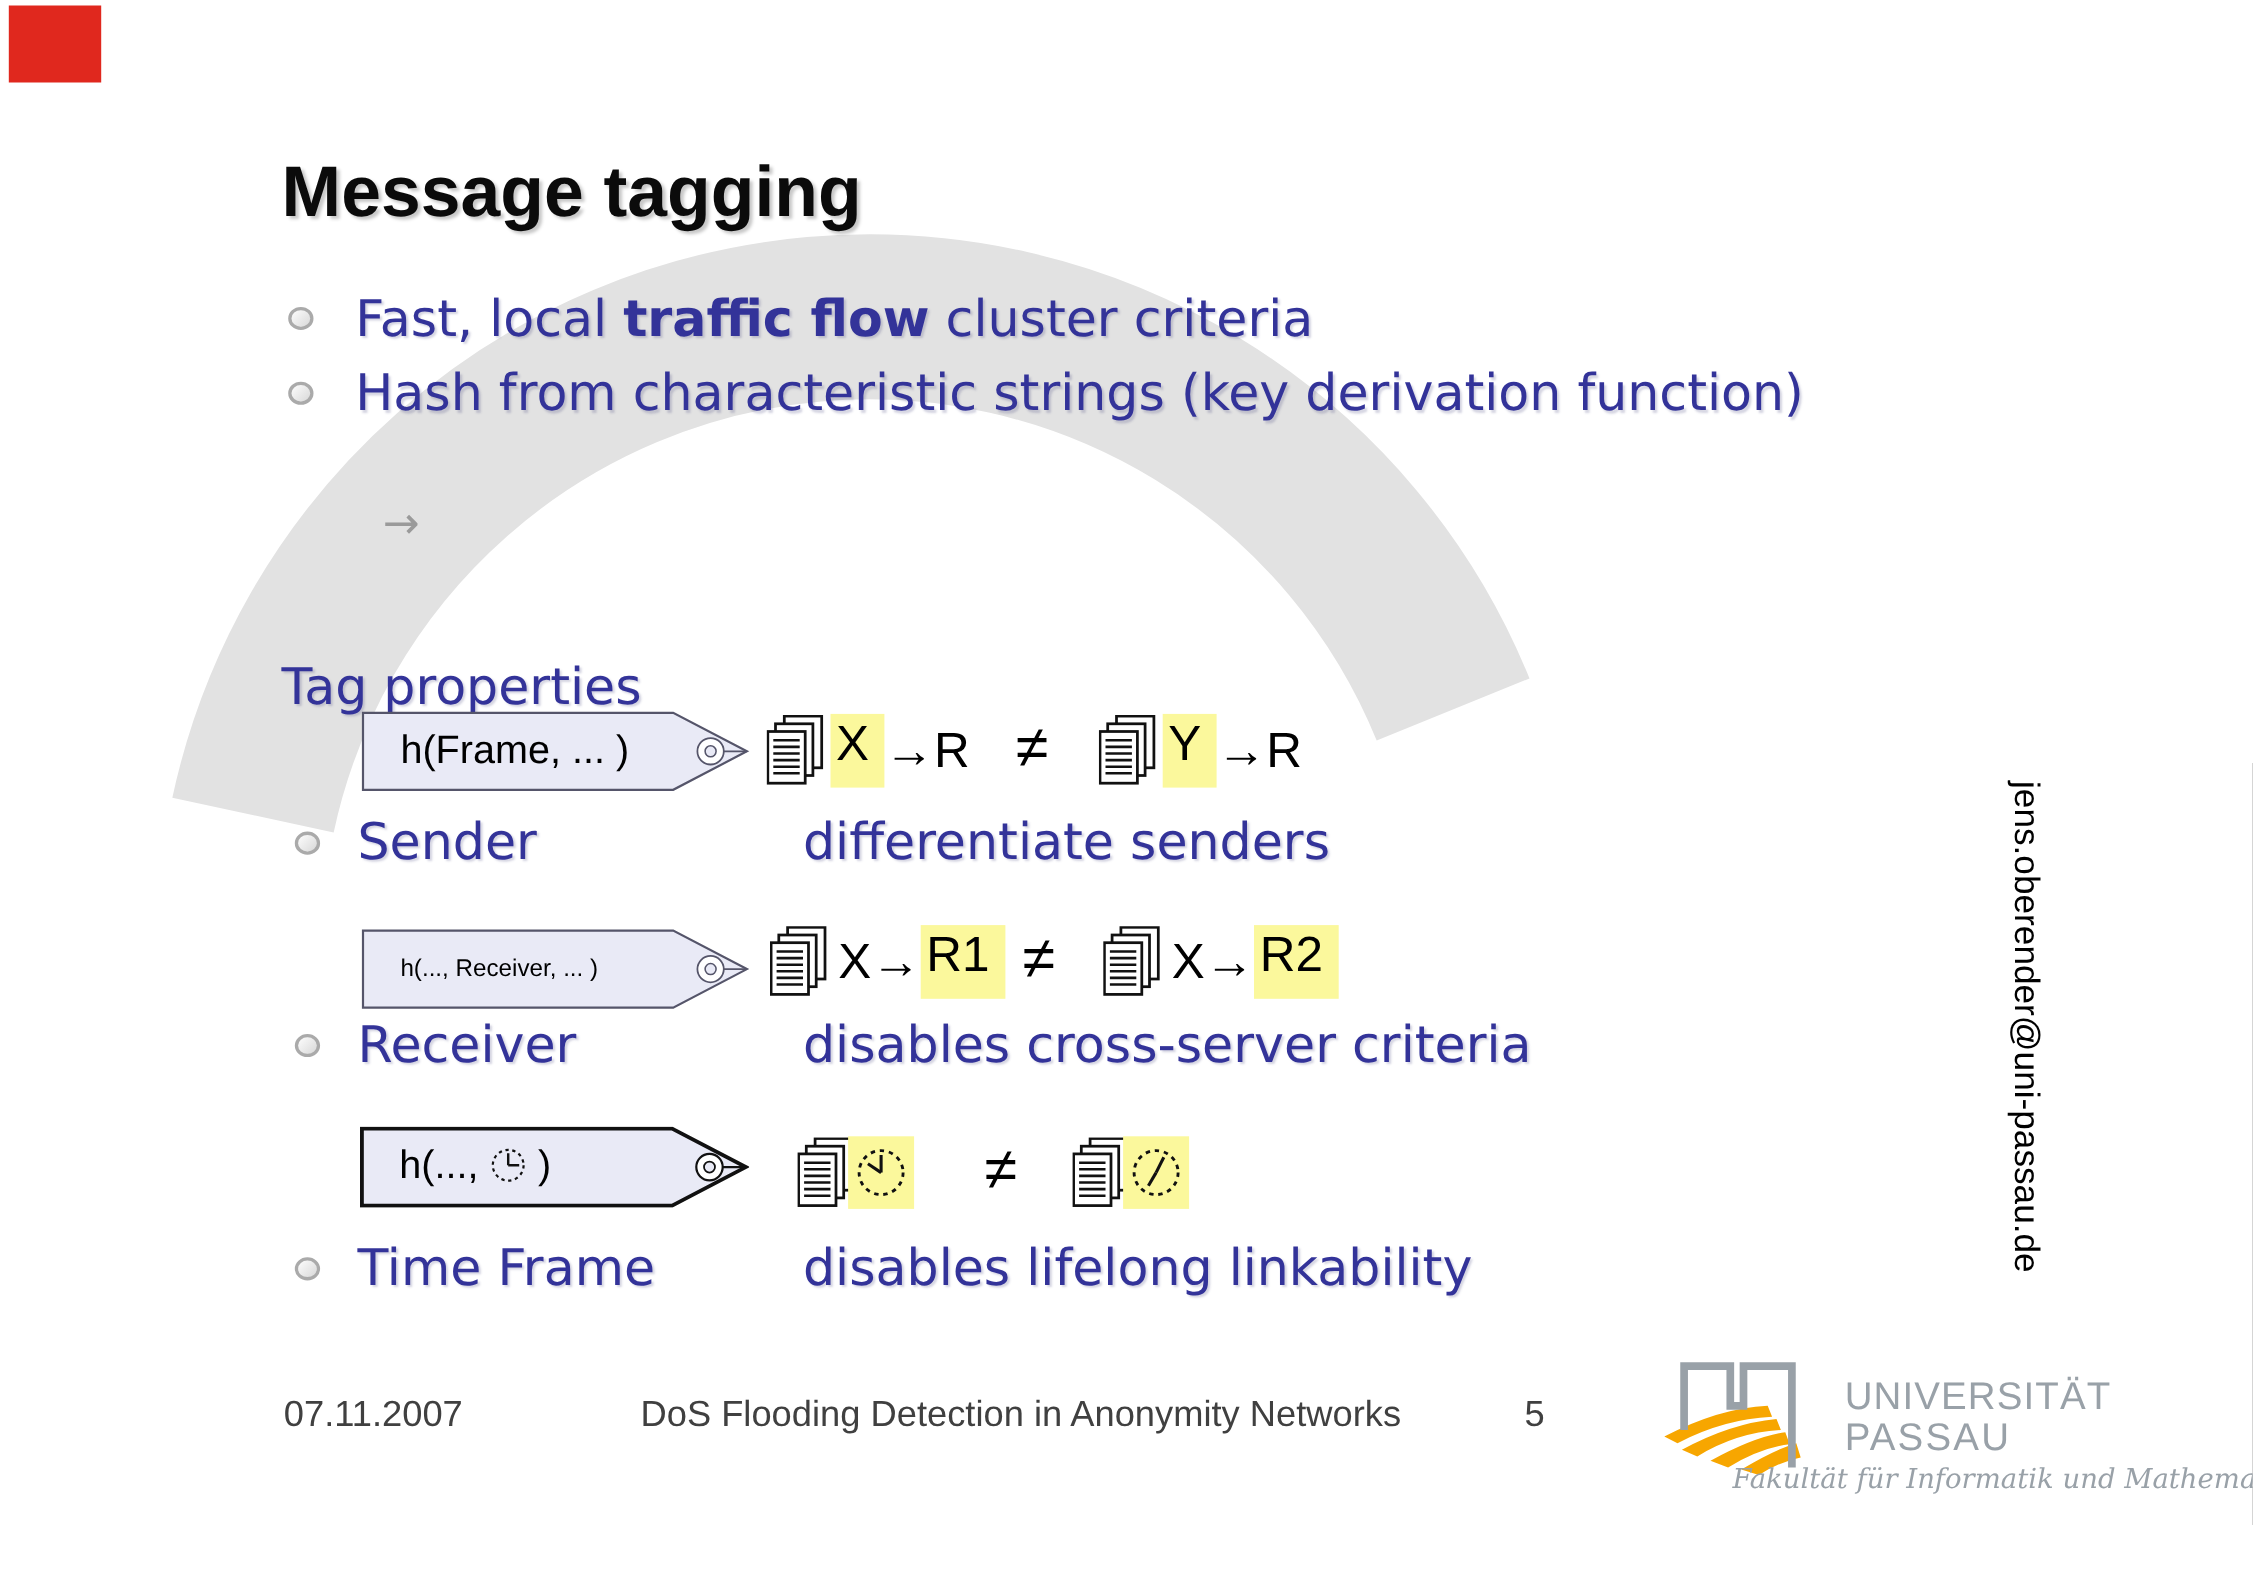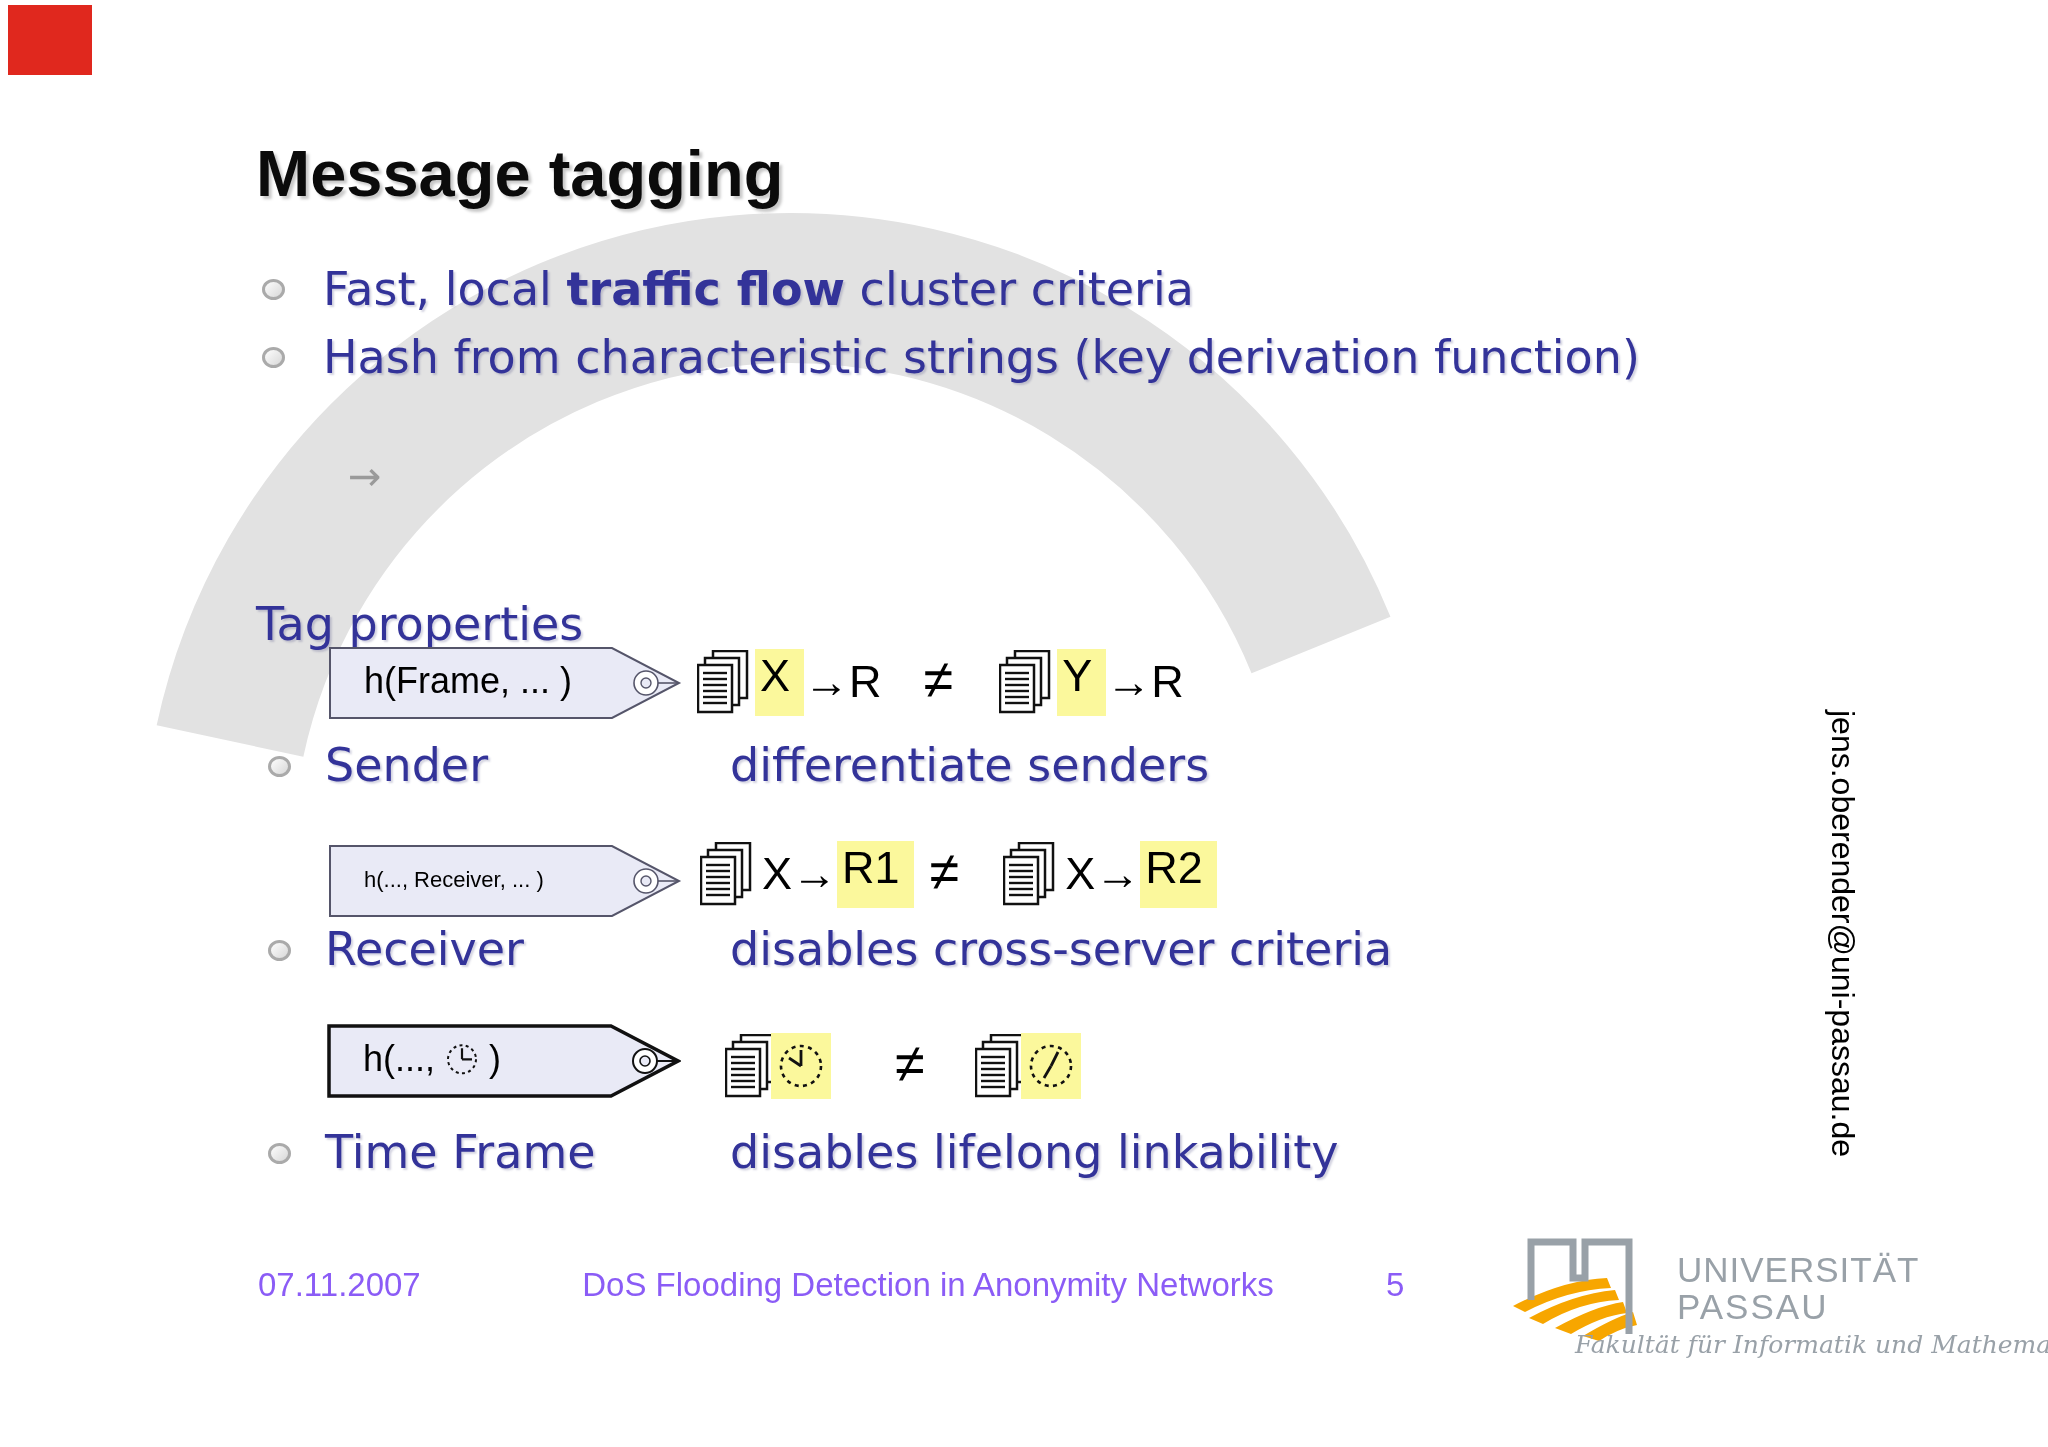--- a/index.html
+++ b/index.html
@@ -47,21 +47,21 @@
   .hl{background:var(--highlight);padding:4px 14px 18px 5px;line-height:1;}
   .neq{font-size:54px;padding-bottom:6px;}
   .clockbox{width:60px;height:66px;background:var(--highlight);display:flex;
             align-items:center;justify-content:center;margin-left:-6px;}
 
   
   .cap-term,.cap-desc{position:absolute;font-size:46px;color:var(--body-text);
             text-shadow:2px 2px 2px rgba(60,60,120,.22);white-space:nowrap;}
 
   
-  .footer-txt{font-family:"Liberation Sans",sans-serif;font-size:33px;color:#8b5cf6;white-space:nowrap;}
+  .footer-txt{font-family:"Liberation Sans",sans-serif;font-size:33px;color:#404040;white-space:nowrap;}
 
   
   .email{left:1824px;top:710px;writing-mode:vertical-rl;font-family:"Liberation Sans",sans-serif;
          font-size:32px;color:#000;white-space:nowrap;}
 
   
   .logo{left:1505px;top:1226px;width:400px;height:140px;}
   .logo-l1{position:absolute;left:172px;top:24px;font-family:"Liberation Sans",sans-serif;
            font-size:35px;color:var(--logo-gray);letter-spacing:1px;}
   .logo-l2{position:absolute;left:172px;top:61px;font-family:Liberation Sans, sans-serif;

